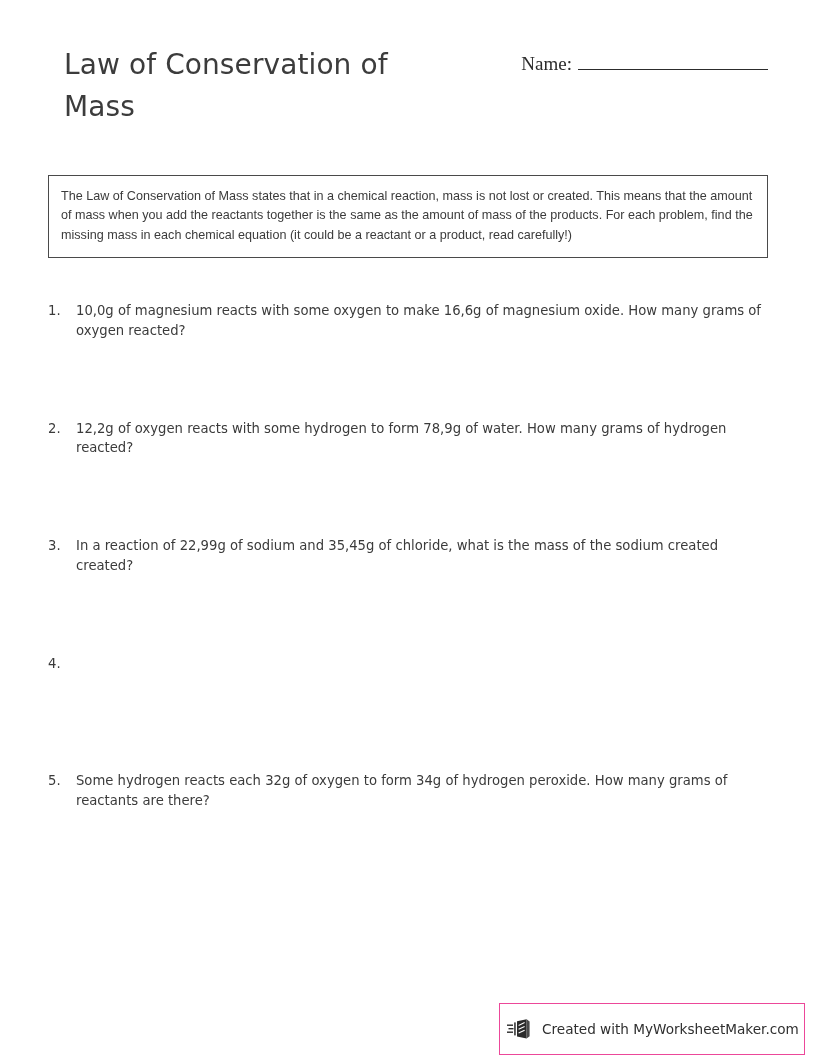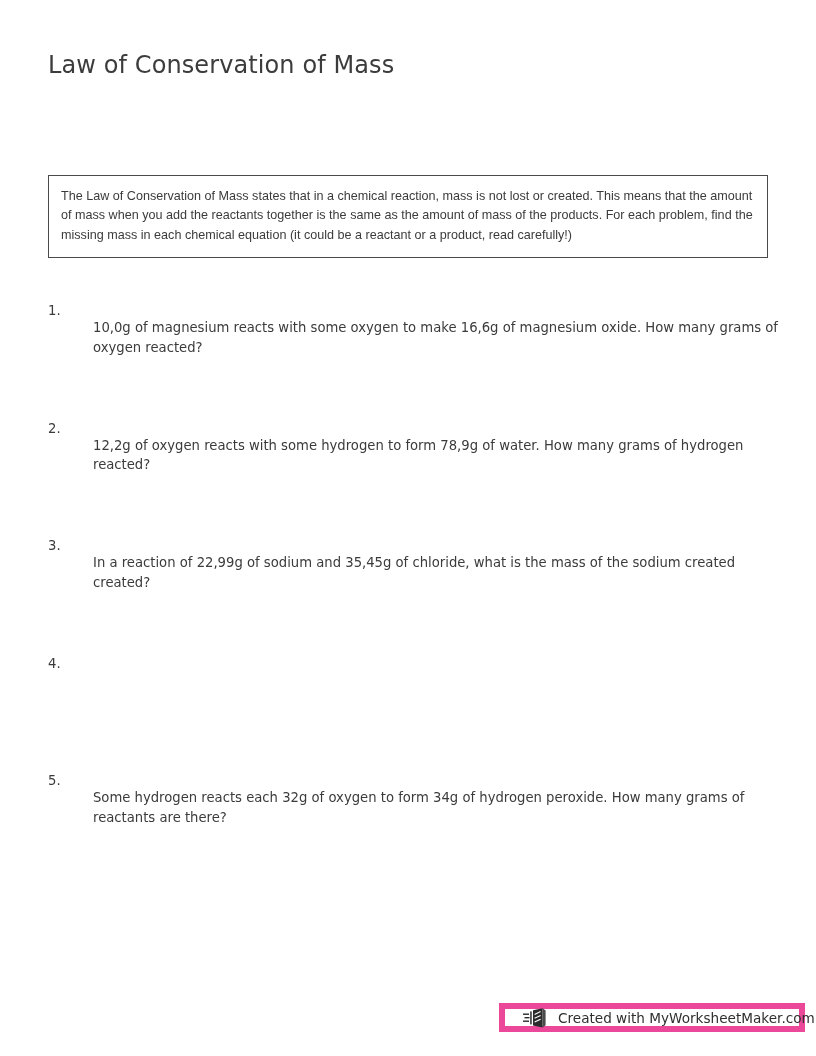--- a/index.html
+++ b/index.html
@@ -25,26 +25,26 @@
   
   .header {
     position: absolute;
     left: 48px;
     top: 44px;
     width: 720px;
     height: 92px;
   }
   .worksheet-title {
     position: absolute;
-    left: 0;
+    left: 16px;
     top: 0;
     width: 400px;
     margin: 0;
     font-family: "DejaVu Sans", sans-serif;
-    font-size: 24px;
+    font-size: 28px;
     font-weight: 400;
     line-height: 42px;
     letter-spacing: 0.1px;
     color: #3c3c3c;
     white-space: normal;
   }
   .name-field {
     position: absolute;
     right: 0;
     top: 10px;
@@ -103,41 +103,41 @@
     font-family: "DejaVu Sans", sans-serif;
     font-size: 13.2px;
     line-height: 19.5px;
     color: #3b3b3b;
   }
   .question-text {
     position: absolute;
     left: 28px;
     top: 0;
     width: 692px;
-    margin: 17px;
+    margin: 0;
     font-family: "DejaVu Sans", sans-serif;
     font-size: 13.2px;
     line-height: 19.5px;
     color: #3b3b3b;
   }
 
   
   .footer-badge {
     position: absolute;
     left: 499px;
     top: 1003px;
     width: 306px;
-    height: 29px;
+    height: 52px;
     box-sizing: border-box;
-    border: 6px solid #ec4899;
+    border: 1px solid #ec4899;
     background: #ffffff;
     display: flex;
     align-items: center;
     gap: 9px;
-    padding-left: 18px;
+    padding-left: 7px;
   }
   .footer-logo {
     width: 26px;
     height: 22px;
     flex: 0 0 auto;
     display: block;
   }
   .footer-text {
     font-family: "DejaVu Sans", sans-serif;
     font-size: 13.6px;
@@ -147,20 +147,24 @@
   }
 </style>
 </head>
 <body>
 
 <div class="page">
 
   <div class="header">
     <h1 class="worksheet-title">Law of Conservation of Mass</h1>
 
+    <div class="name-field">
+      <span class="name-label">Name:</span>
+      <span class="name-line"></span>
+    </div>
   </div>
 
   <div class="instruction-box">
     <p class="instruction-text">The Law of Conservation of Mass states that in a chemical reaction, mass is not lost or created. This means that the amount of mass when you add the reactants together is the same as the amount of mass of the products. For each problem, find the missing mass in each chemical equation (it could be a reactant or a product, read carefully!)</p>
   </div>
 
   <div class="questions">
 
     <div class="question">
       <span class="question-number">1.</span>

